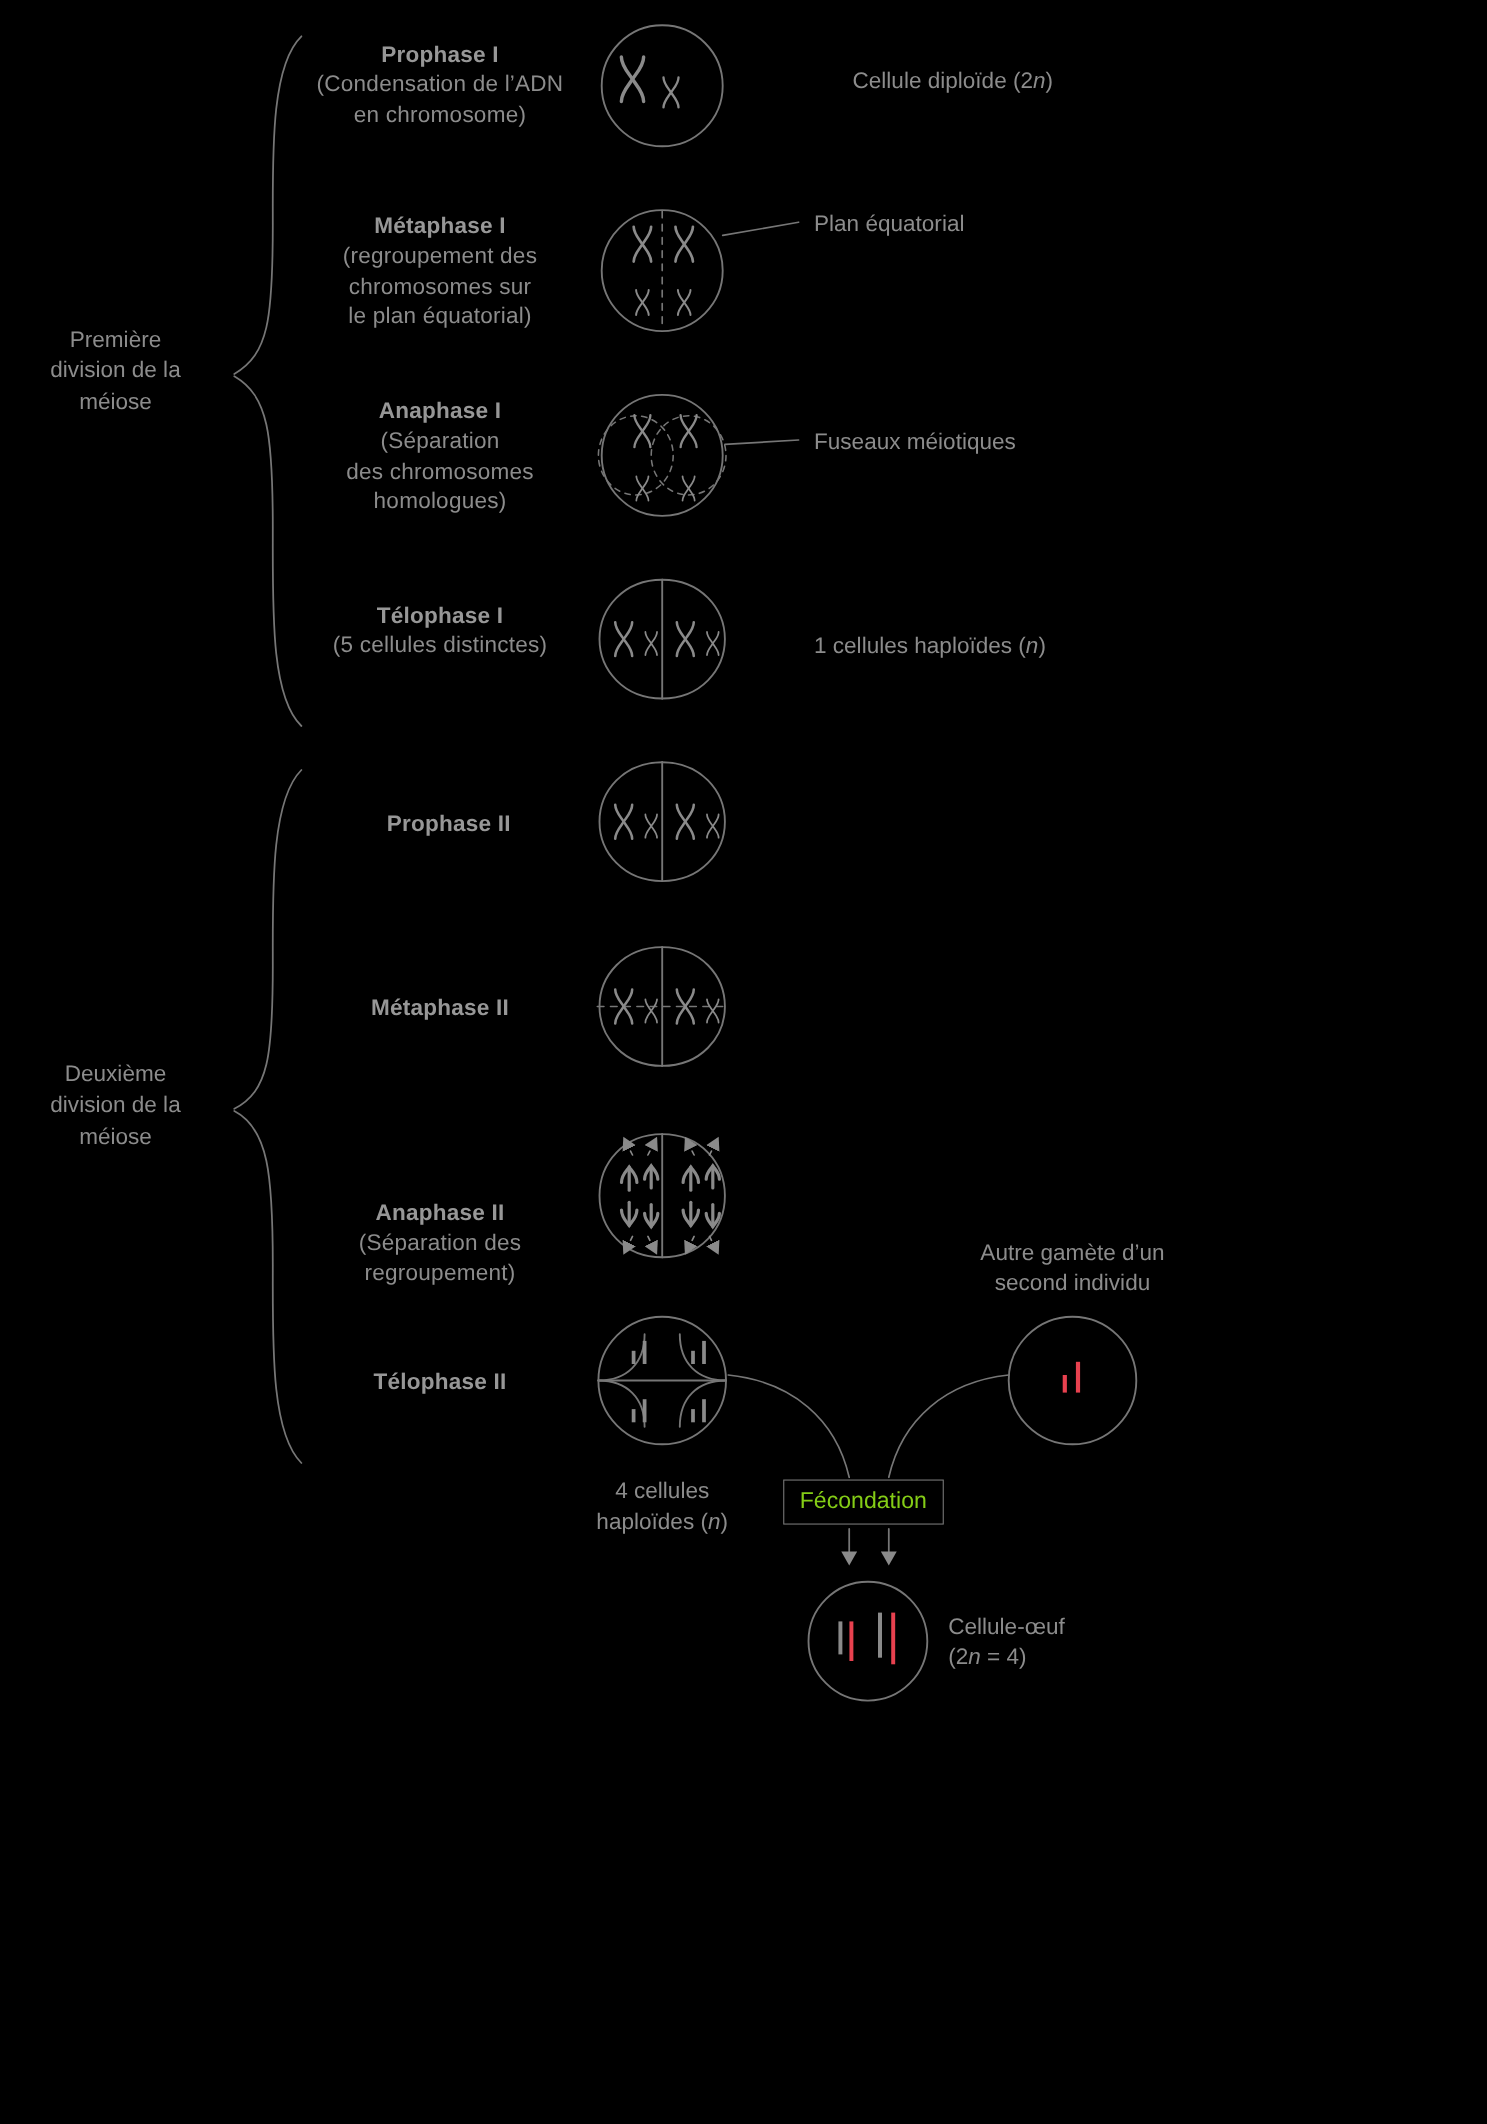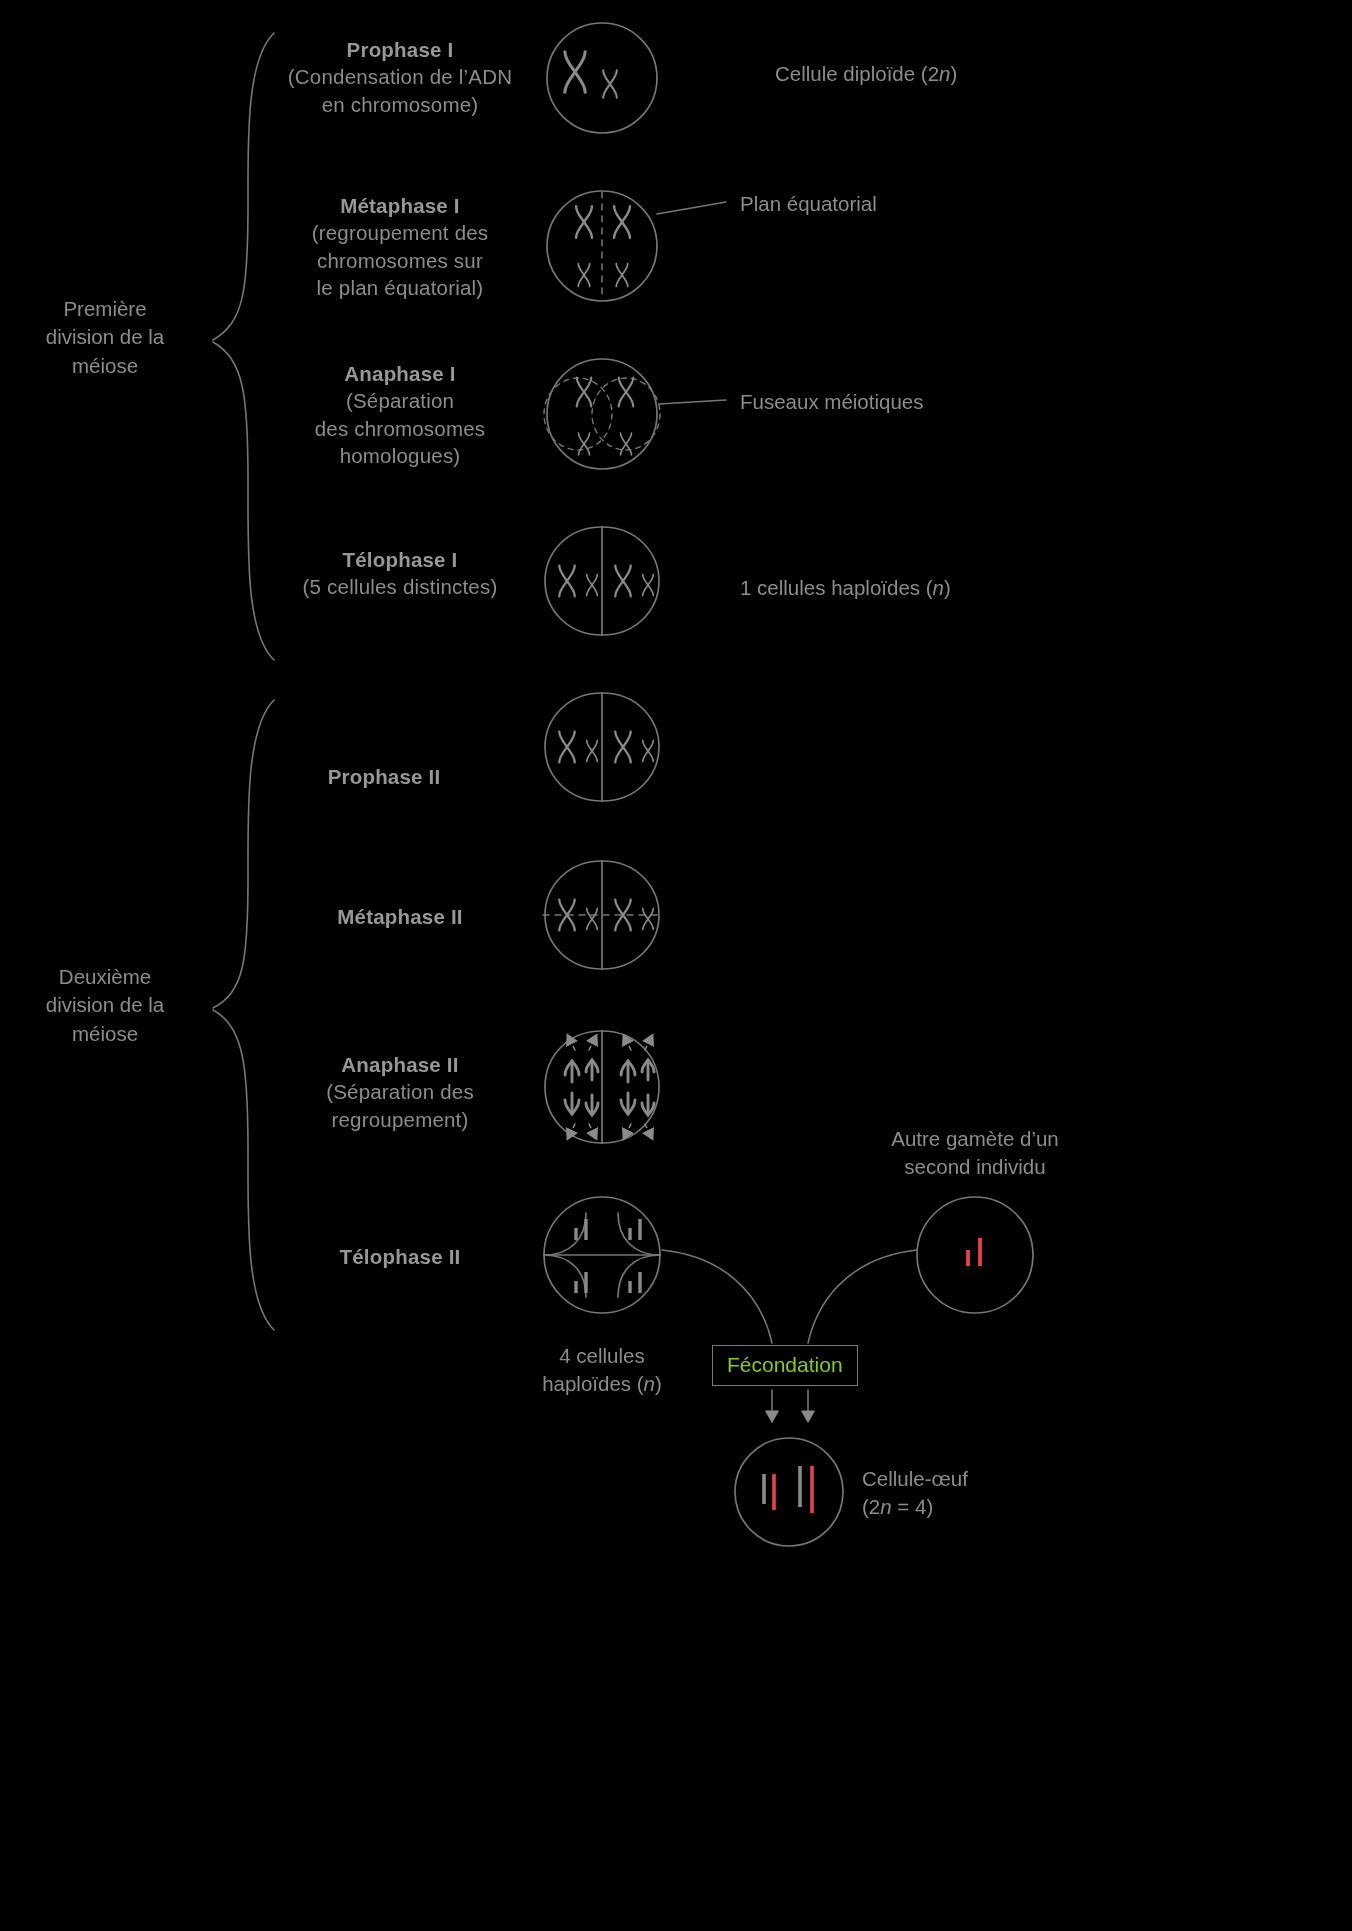--- a/index.html
+++ b/index.html
@@ -278,29 +278,29 @@
   <span class="sub">(Séparation</span>
   <span class="sub">des chromosomes</span>
   <span class="sub">homologues)</span>
 </div>
 
 <div class="txt" style="left:270px;top:546px;width:260px;">
   <b>Télophase I</b>
   <span class="sub">(5 cellules distinctes)</span>
 </div>
 
-<div class="txt" style="left:264px;top:735px;width:240px;margin-top:28px;">
+<div class="txt" style="left:288px;top:735px;width:240px;">
   <b>Prophase II</b>
 </div>
 
 <div class="txt" style="left:280px;top:903px;width:240px;">
   <b>Métaphase II</b>
 </div>
 
-<div class="txt" style="left:280px;top:1051px;width:240px;">
+<div class="txt" style="left:280px;top:1089px;width:240px;">
   <b>Anaphase II</b>
   <span class="sub">(Séparation des</span>
   <span class="sub">regroupement)</span>
 </div>
 
 <div class="txt" style="left:280px;top:1243px;width:240px;">
   <b>Télophase II</b>
 </div>
 
 <div class="lbl-right" style="left:775px;top:60px;">

